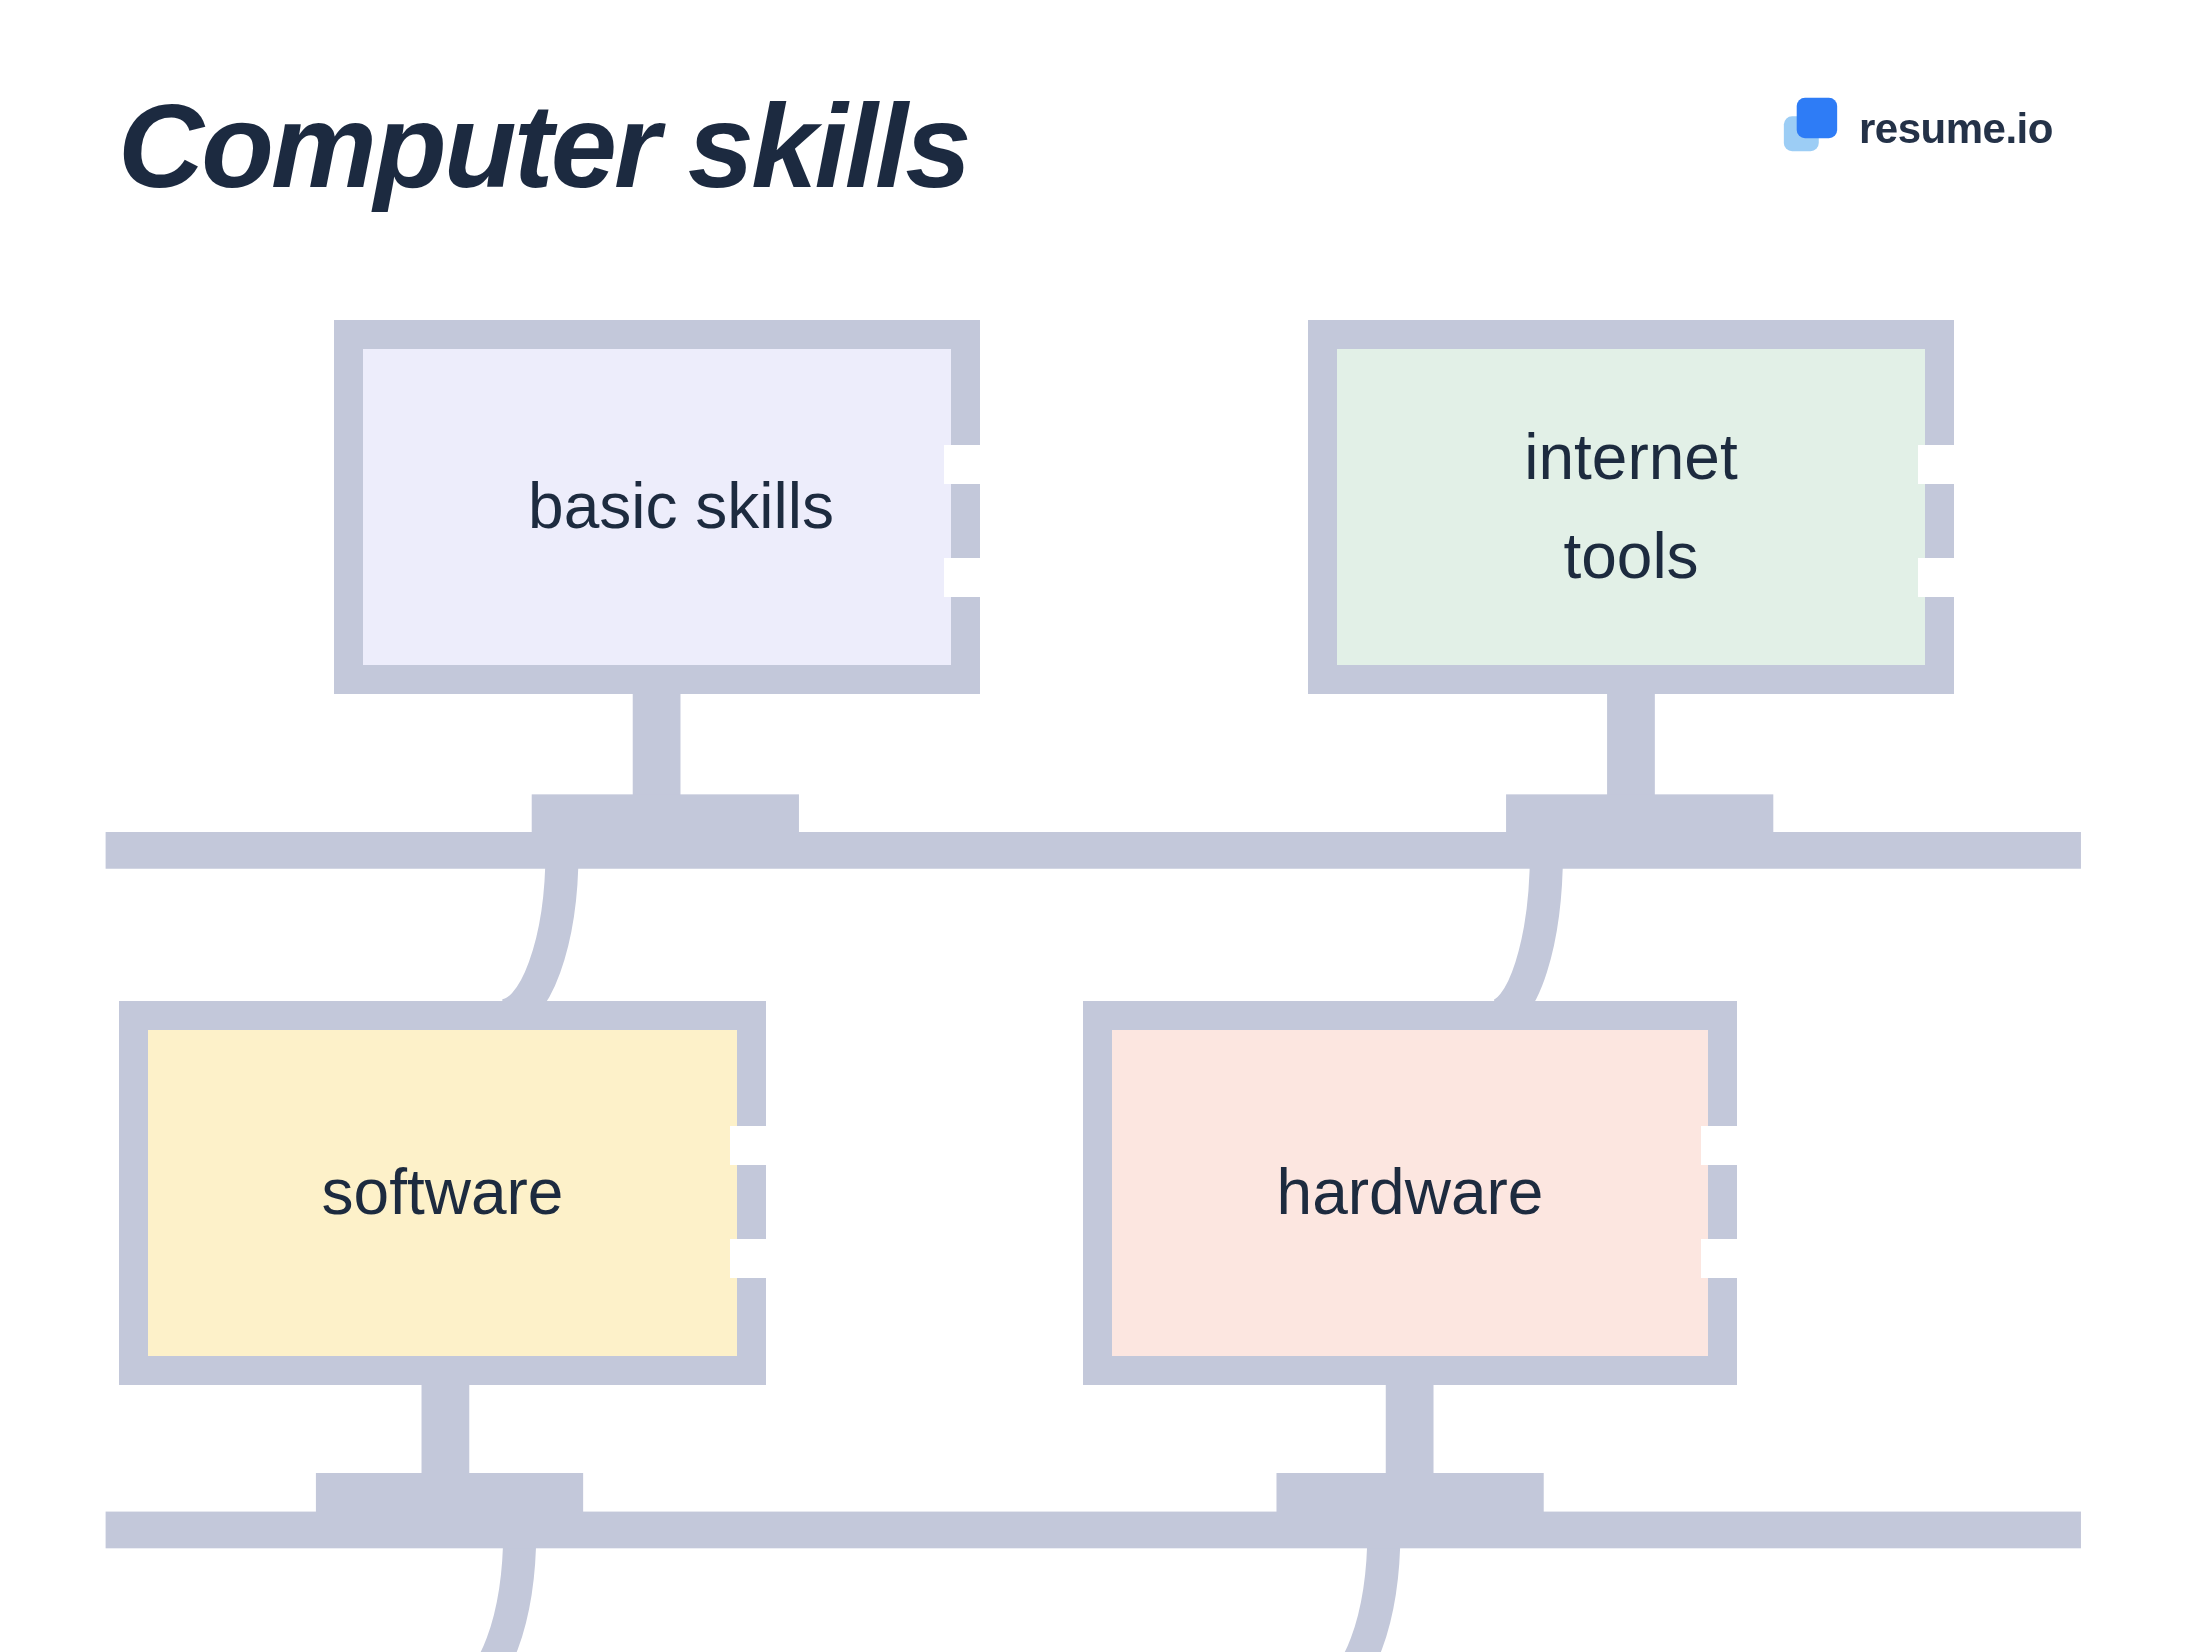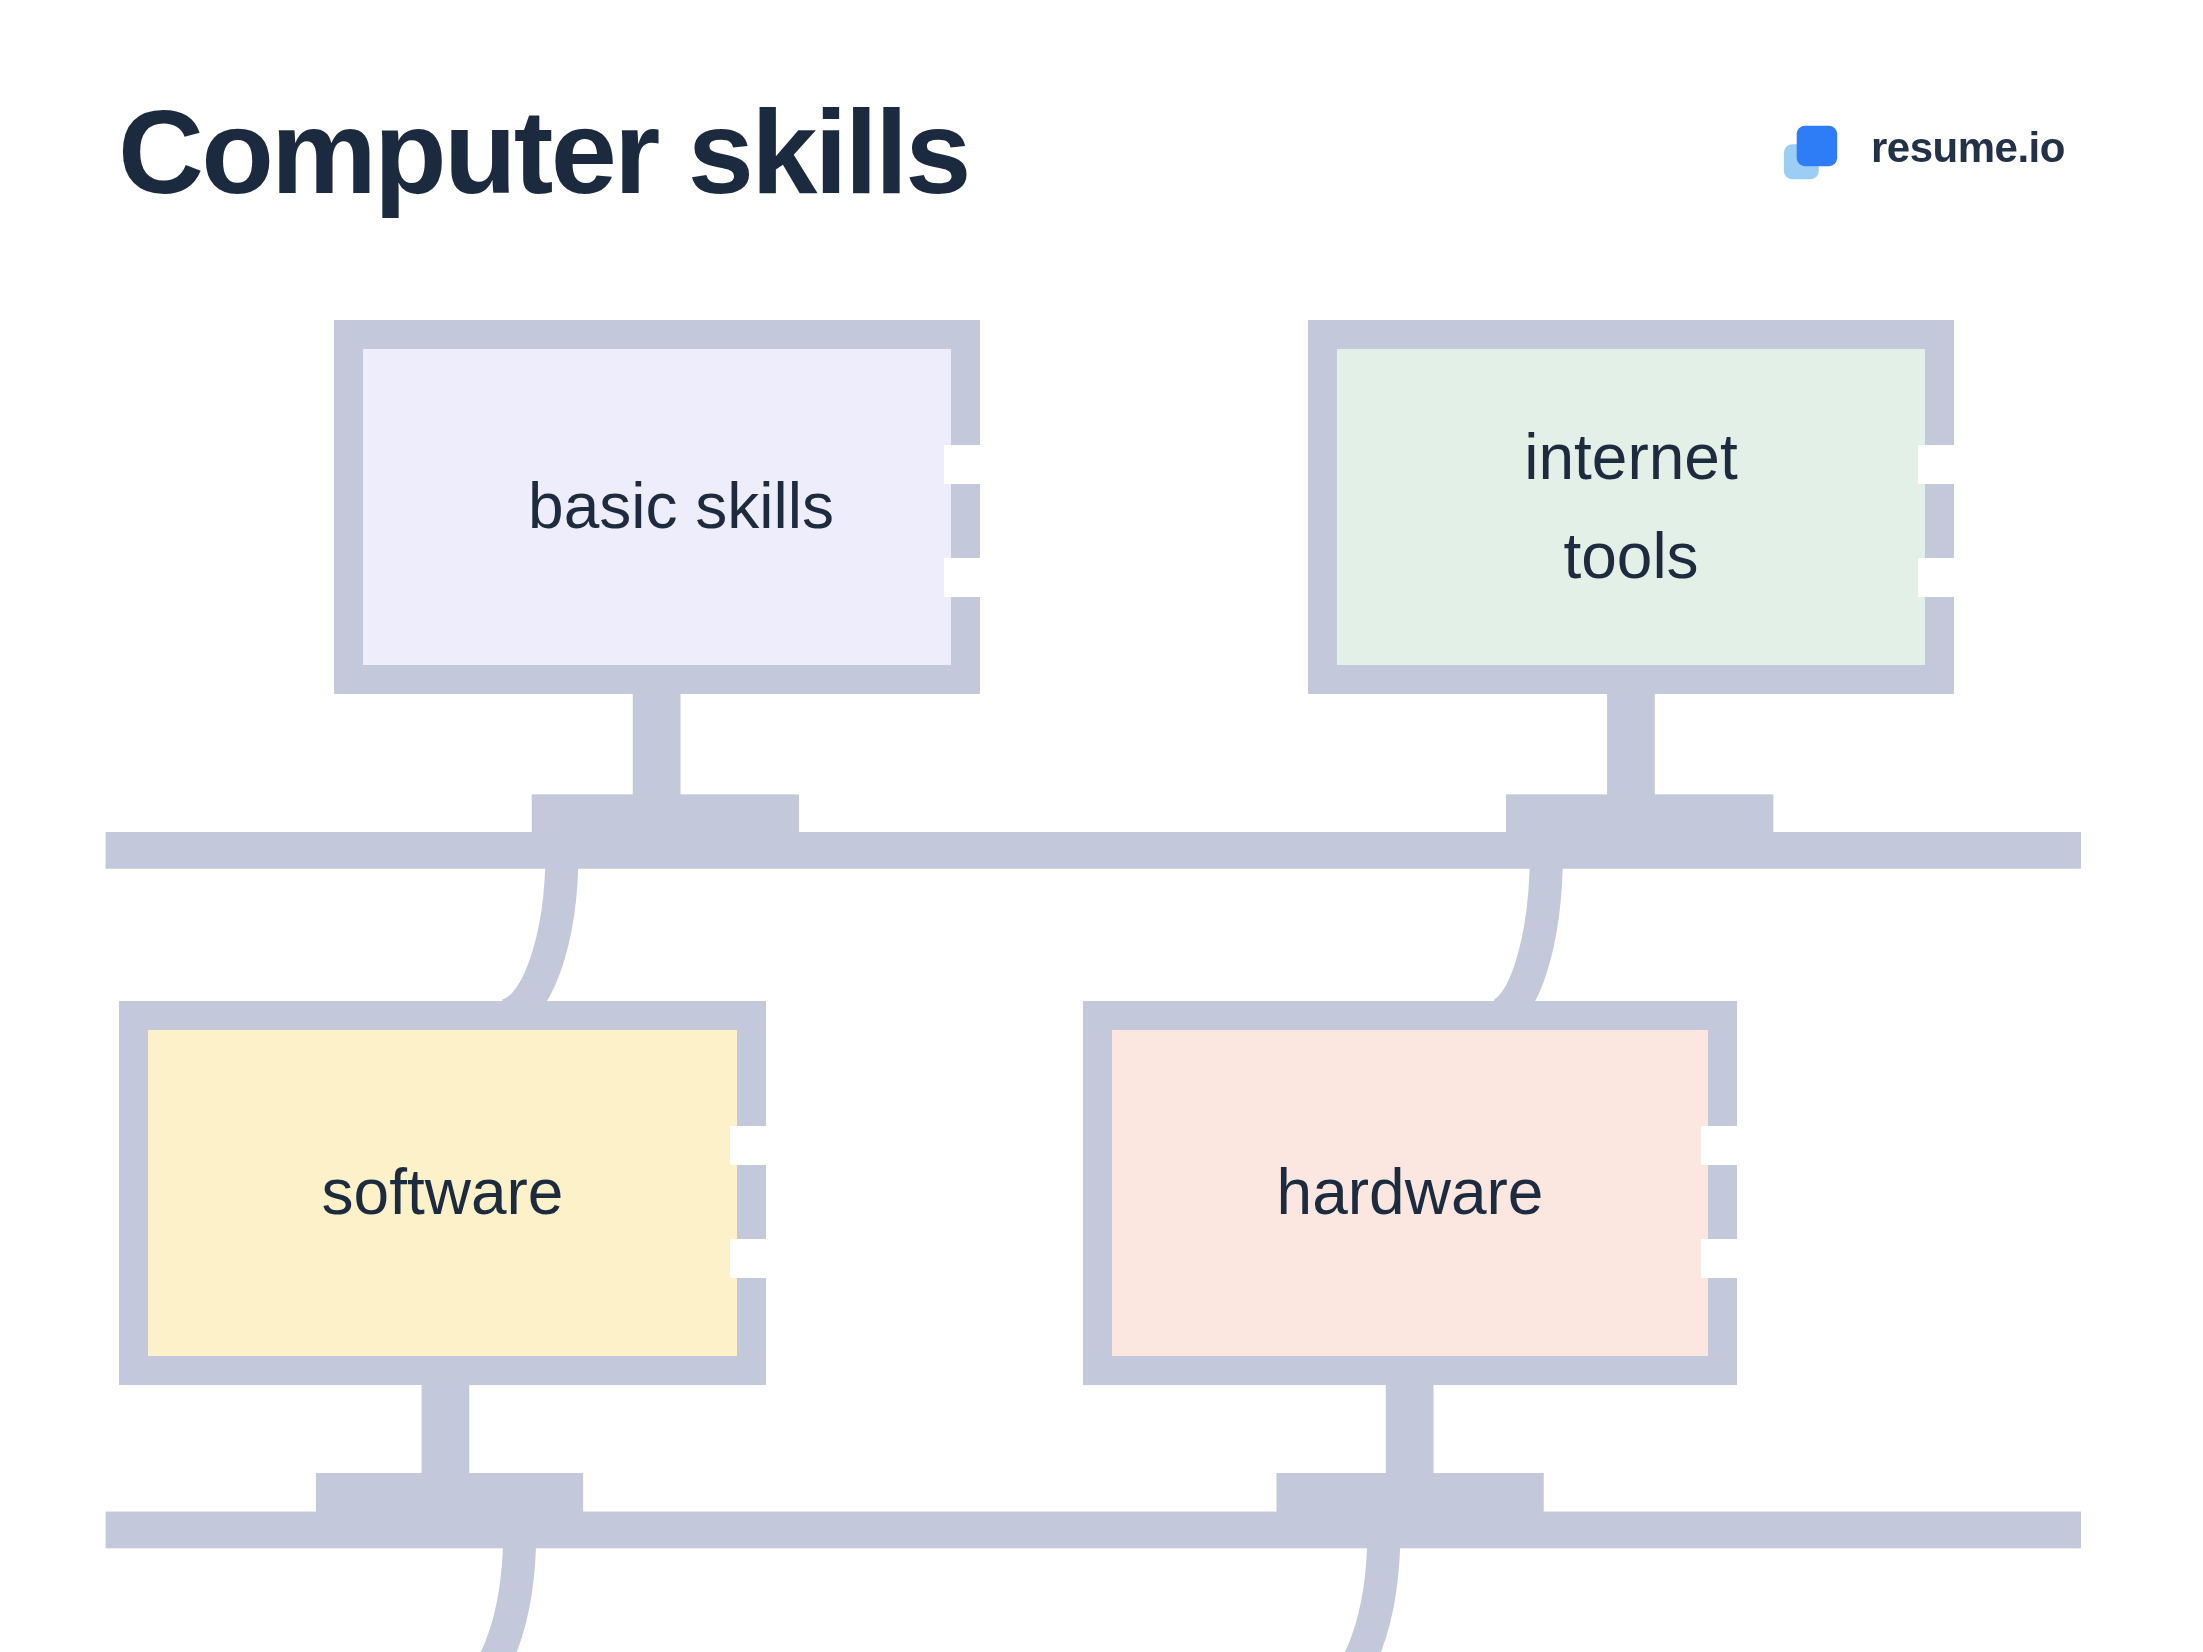--- a/index.html
+++ b/index.html
@@ -9,34 +9,35 @@
     height: 1653px;
     background: #ffffff;
     overflow: hidden;
     font-family: "Liberation Sans", sans-serif;
   }
 
   
   .title {
     position: absolute;
     left: 118px;
-    top: 92px;
+    top: 86px;
     font-size: 119px;
     font-weight: 600;
     letter-spacing: -2.8px;
     color: #1c2a40;
     line-height: 1;
+    font-style: italic;
   }
   .brand {
     position: absolute;
     left: 1782px;
-    top: 124px;
+    top: 96px;
     display: flex;
-    align-items: flex-start;
-    gap: 32px;
+    align-items: flex-end;
+    gap: 20px;
   }
   .brand-text {
     font-size: 42px;
     font-weight: 700;
     color: #243248;
     letter-spacing: -0.5px;
   }
 
   
   .connectors {

